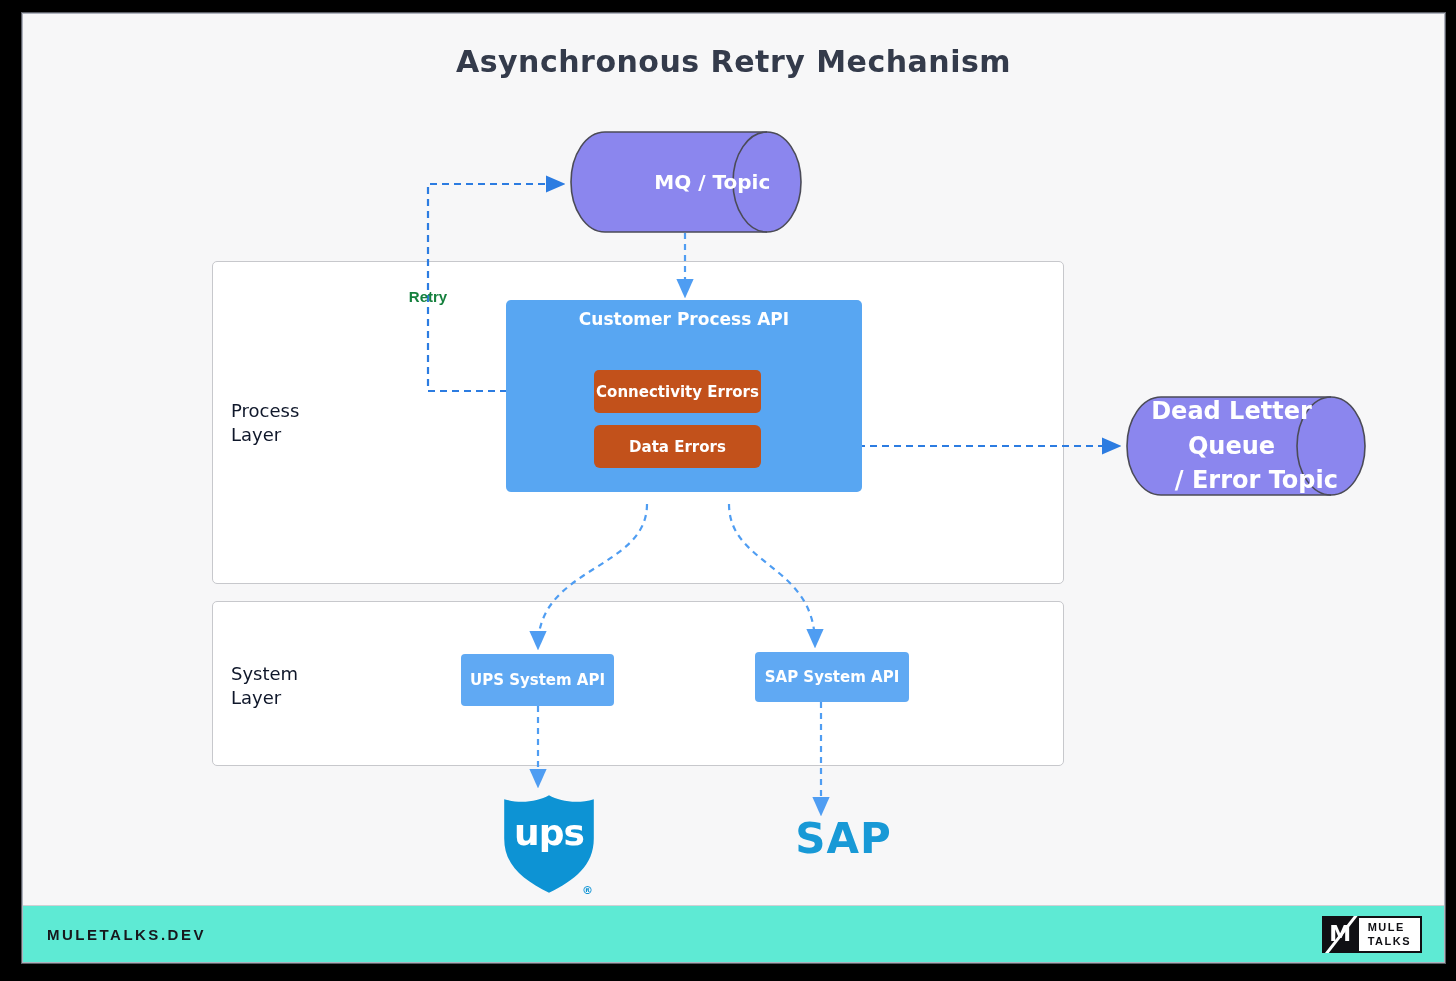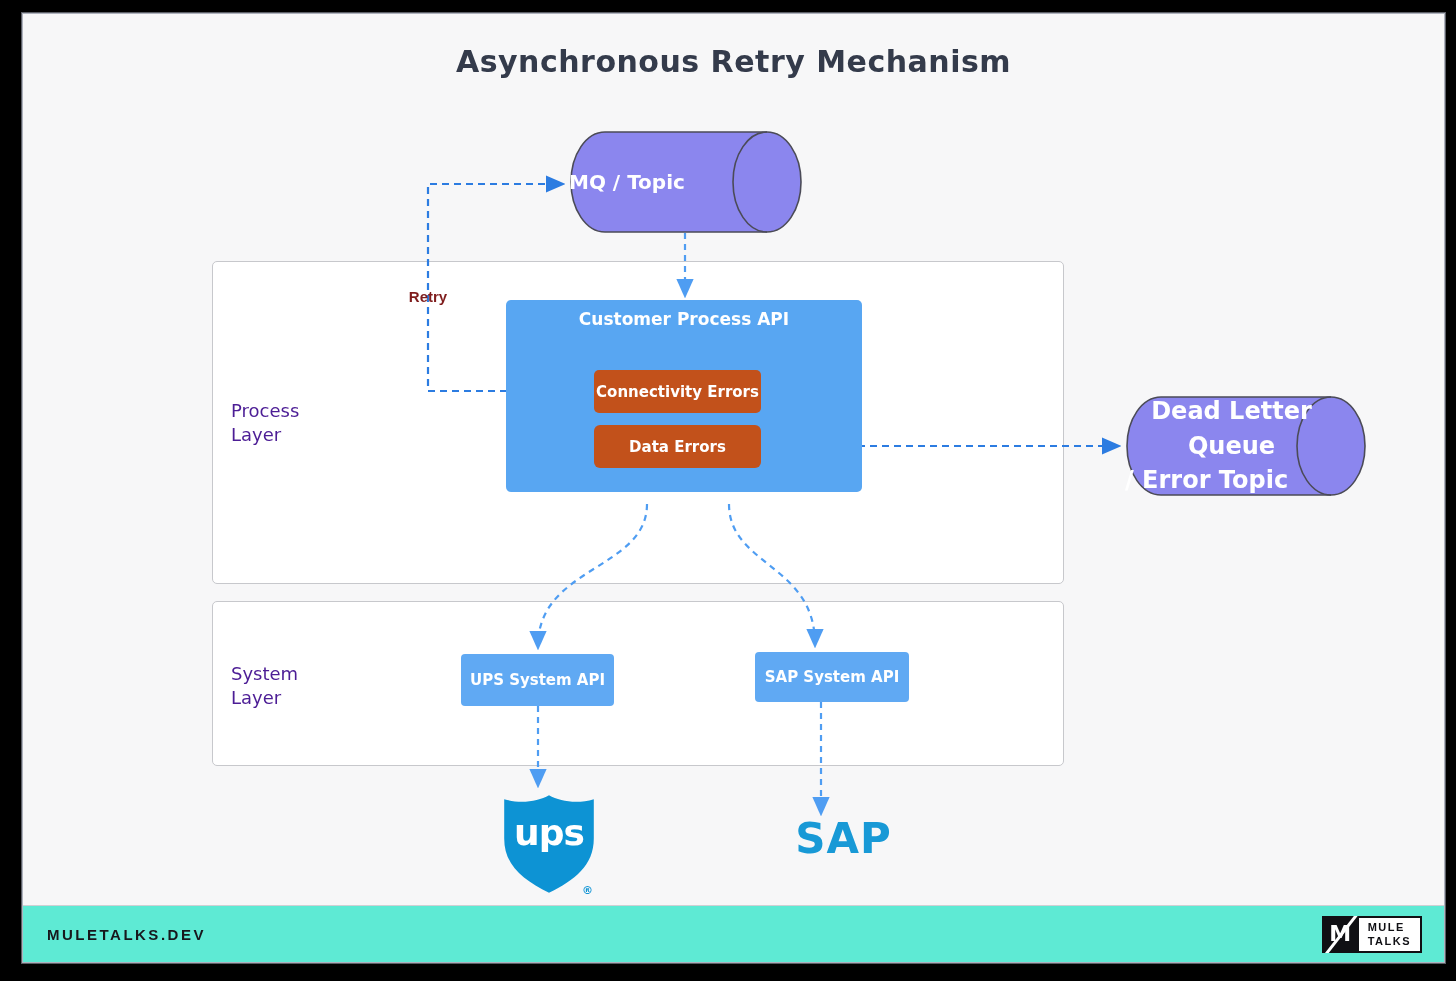--- a/index.html
+++ b/index.html
@@ -23,32 +23,32 @@
     letter-spacing:0.5px;
   }
   
   .layer-box {
     position:absolute; background:#ffffff;
     border:1px solid #c7c8cc; border-radius:5px;
   }
   .layer-process { left:189px; top:247px; width:852px; height:323px; }
   .layer-system  { left:189px; top:587px; width:852px; height:165px; }
   .layer-label {
-    position:absolute; font-size:18px; color:#4c1d95; line-height:1.35;
+    position:absolute; font-size:18px; color:#0f172a; line-height:1.35;
   }
   .layer-label-process { left:208px; top:385px; }
   .layer-label-system  { left:208px; top:648px; }
   
   .cylinder { position:absolute; }
   .cyl-mq  { left:546px; top:116px; width:234px; height:104px; }
   .cyl-dlq { left:1102px; top:381px; width:242px; height:102px; }
   .cylinder svg { position:absolute; left:0; top:0; }
   .cyl-label {
     position:absolute; left:0; top:0; width:86%; height:100%;
-    display:flex; flex-direction:column; align-items:flex-start; justify-content:center;
+    display:flex; flex-direction:column; align-items:flex-end; justify-content:center;
     color:#fff; font-weight:bold; text-align:center; line-height:1.45;
   }
   .cyl-mq .cyl-label { font-size:20px; }
   .cyl-dlq .cyl-label { font-size:24px; width:88%; }
   .cpa-box {
     position:absolute; left:483px; top:286px; width:356px; height:192px;
     background:#58a6f2; border-radius:5px;
   }
   .cpa-title {
     position:absolute; left:0; top:9px; width:100%; text-align:center;
@@ -64,21 +64,21 @@
   .error-data { top:125px;border-radius:6px; }
   .api-box {
     position:absolute; background:#60a9f3; border-radius:4px;
     display:flex; align-items:center; justify-content:center;
     color:#fff; font-weight:bold; font-size:15px;
   }
   .api-ups { left:438px; top:640px; width:153px; height:52px; }
   .api-sap { left:721px; top:638px; width:154px; height:50px;margin-left:11px; }
   .retry-label {
     position:absolute; left:372px; top:274px; width:66px; text-align:center;
-    font-size:15px; font-weight:bold; color:#7f1d1d;
+    font-size:15px; font-weight:bold; color:#15803d;
     font-family:"Liberation Sans","DejaVu Sans",sans-serif;
   }
   
   .connector-layer { position:absolute; left:0; top:0; width:1423px; height:950px; pointer-events:none; }
   .dash-dark  { stroke:#2c7ce1; stroke-width:2.2; fill:none; stroke-dasharray:7 5; }
   .dash-light { stroke:#4f9df2; stroke-width:2.2; fill:none; stroke-dasharray:6 5; }
   
   .ups-logo { position:absolute; left:478px; top:778px; width:100px; height:104px; }
   .ups-word {
     position:absolute; left:0; top:20px; width:96px; text-align:center;

